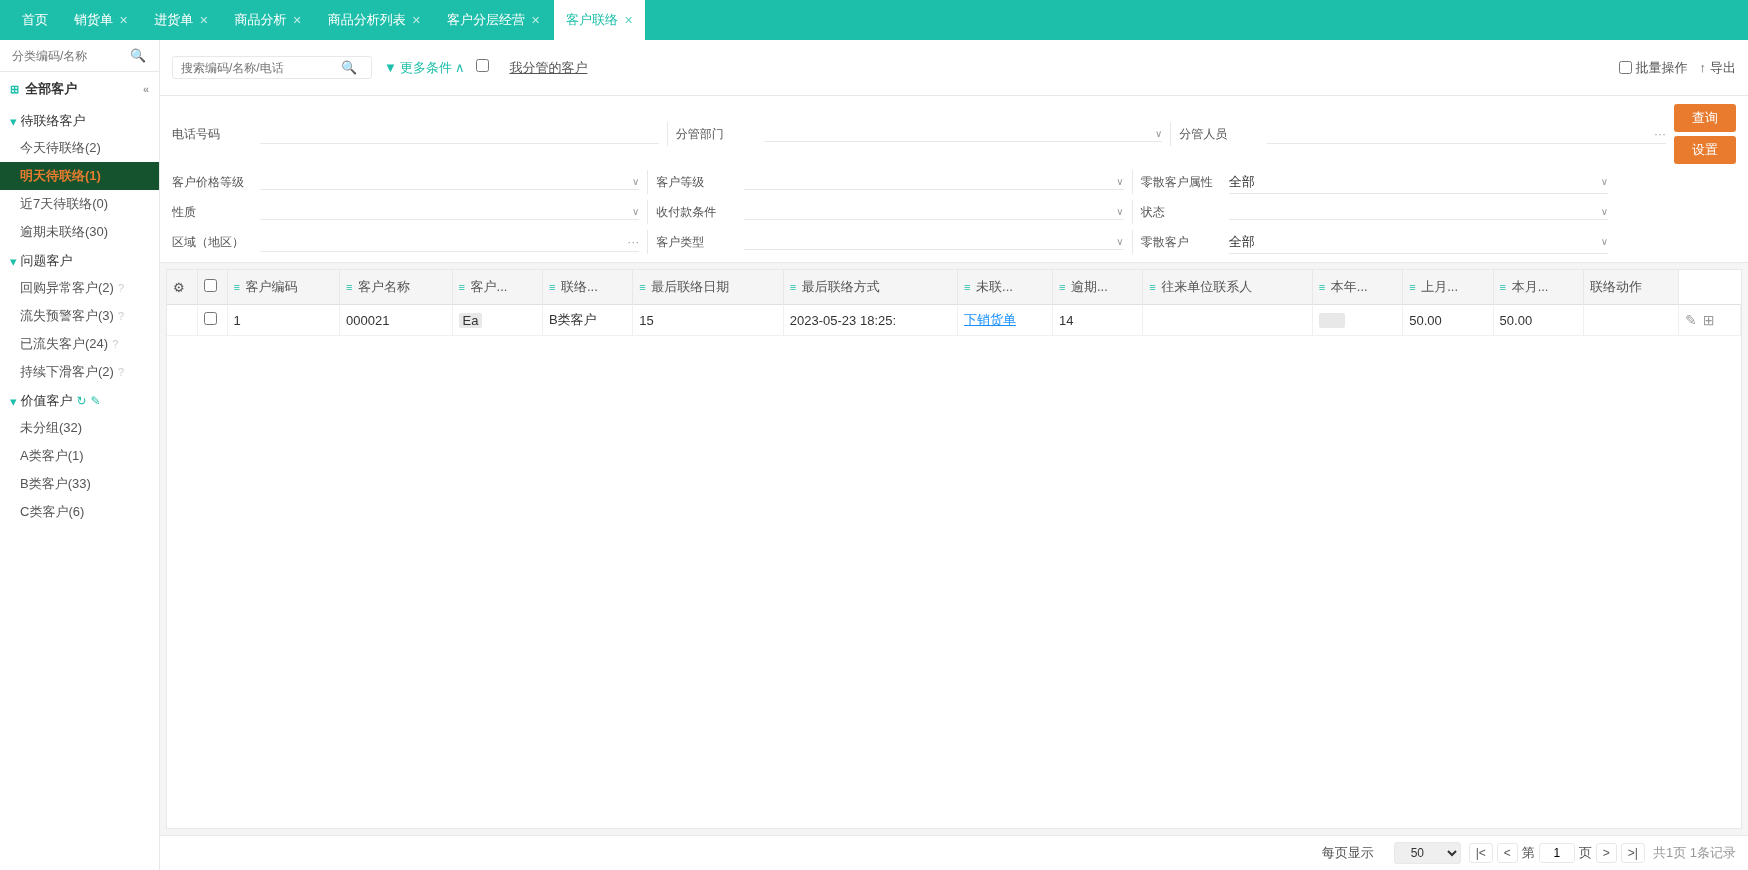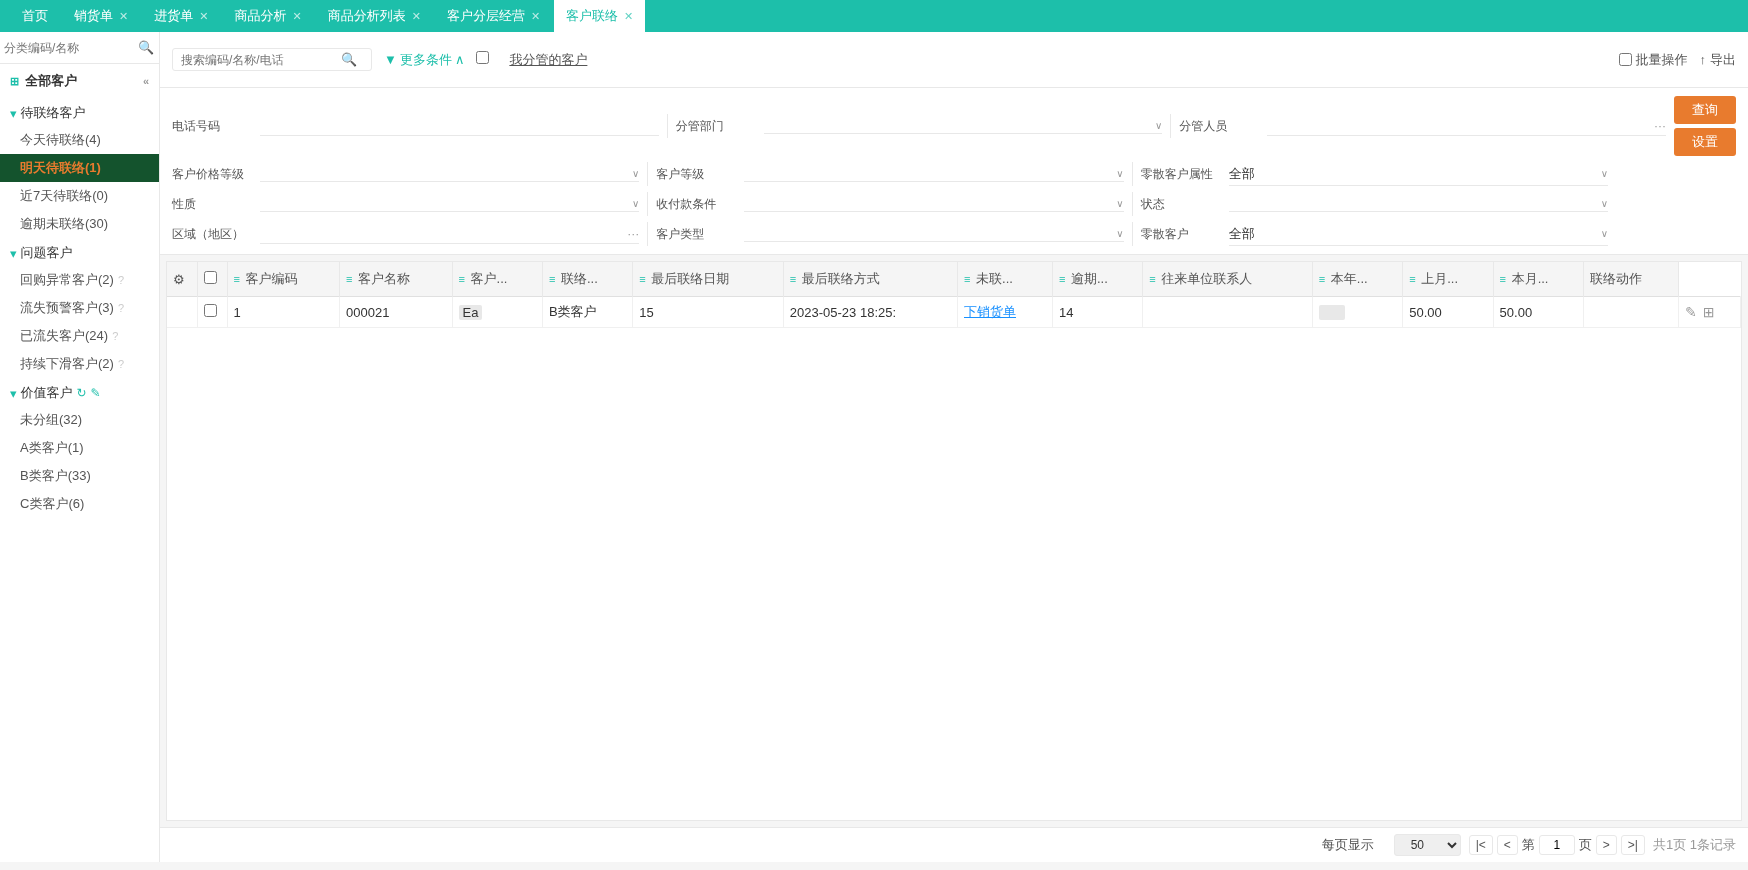--- a/index.html
+++ b/index.html
@@ -1,21 +1,21 @@
 <!DOCTYPE html>
 <html><head>
   <meta charset="utf-8">
   <style>
     * { box-sizing: border-box; margin: 0; padding: 0; font-family: 'Microsoft YaHei', Arial, sans-serif; font-size: 13px; }
     body { background: #f5f5f5; overflow: hidden; }
 
     
     .top-nav {
       background: #1dbfaa;
-      height: 32px;
+      height: 40px;
       display: flex;
       align-items: center;
       padding: 0 10px;
       gap: 2px;
     }
     .nav-item {
       color: #fff;
       padding: 0 12px;
       height: 40px;
       display: flex;
@@ -39,21 +39,21 @@
       background: #fff;
       border-right: 1px solid #e8e8e8;
       display: flex;
       flex-direction: column;
       overflow-y: auto;
       flex-shrink: 0;
     }
     .sidebar-search {
       display: flex;
       align-items: center;
-      padding: 8px 4px;
+      padding: 8px 12px;
       border-bottom: 1px solid #e8e8e8;
     }
     .sidebar-search input {
       border: none;
       outline: none;
       font-size: 12px;
       color: #999;
       flex: 1;
       width: 100%;
     }
@@ -375,21 +375,21 @@
       <span class="grid-icon">⊞</span>
       <span>全部客户</span>
       <span class="collapse-icon">«</span>
     </div>
 
     <div class="sidebar-group-title">
       <span class="arrow">▾</span>
       <span>待联络客户</span>
     </div>
     <div class="sidebar-item">
-      <span>今天待联络(4)</span>
+      <span>今天待联络(2)</span>
     </div>
     <div class="sidebar-item active">
       <span>明天待联络(1)</span>
     </div>
     <div class="sidebar-item">
       <span>近7天待联络(0)</span>
     </div>
     <div class="sidebar-item">
       <span>逾期未联络(30)</span>
     </div>

